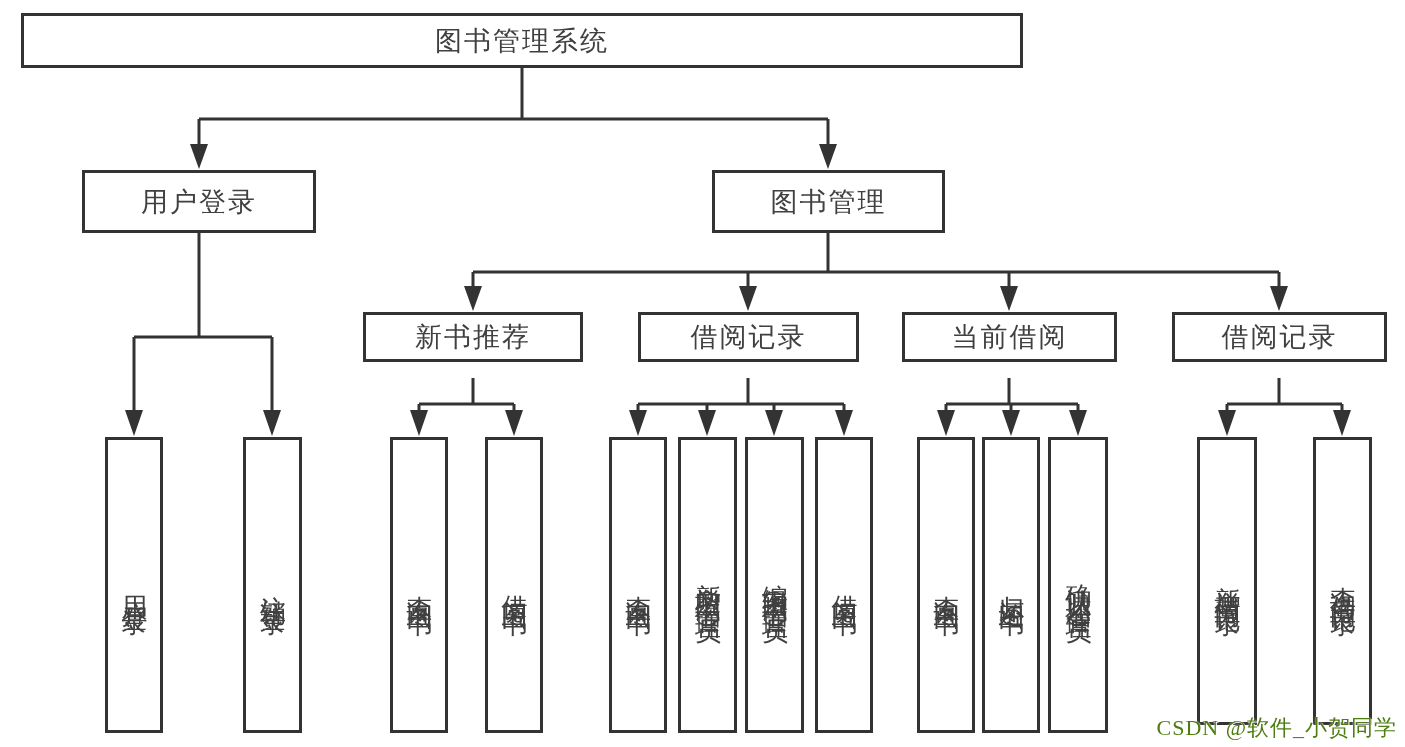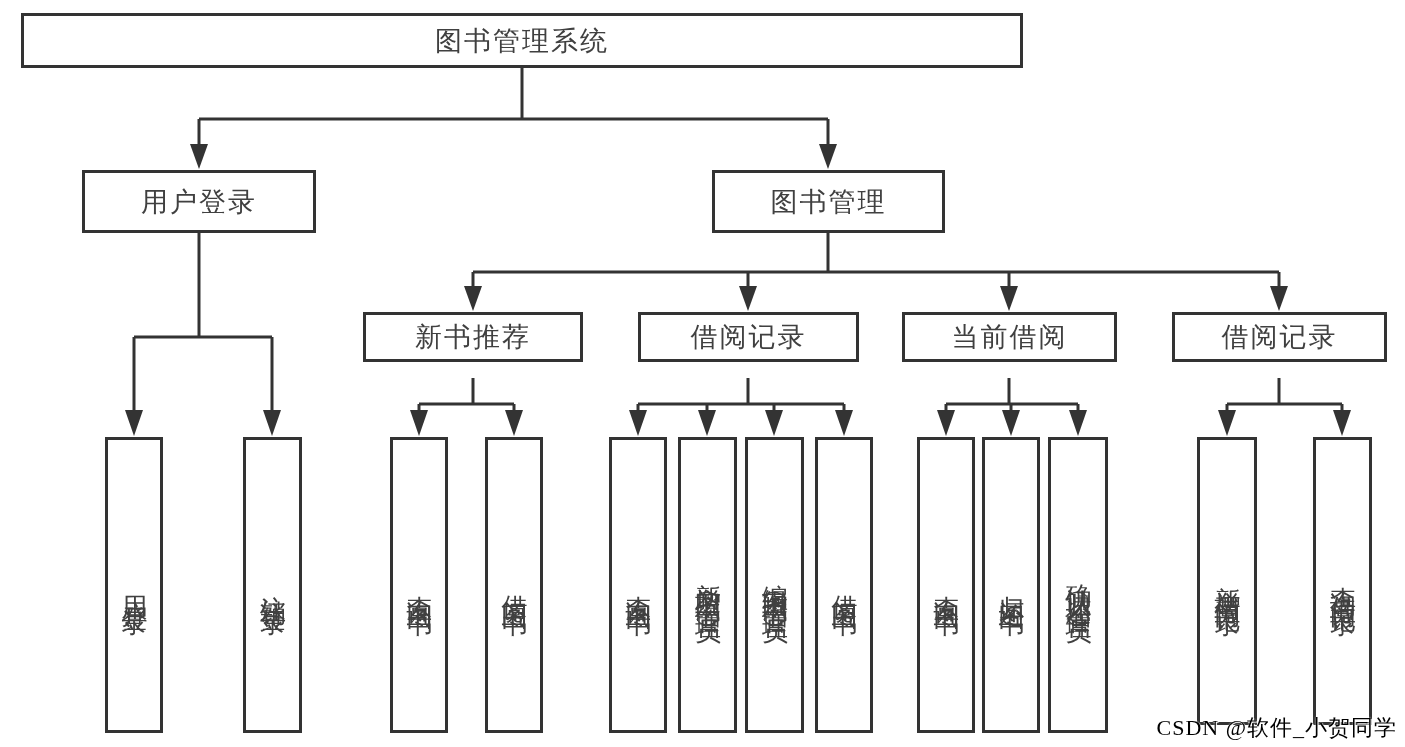--- a/index.html
+++ b/index.html
@@ -20,21 +20,21 @@
   .lvl2{height:63px;top:170px;}
   .lvl3{height:50px;top:312px;}
   .leaf{top:437px;height:296px;}
   .leaf-short{top:437px;height:288px;}
   .vtext{
     writing-mode:vertical-rl;text-orientation:mixed;
     font-size:26px;color:#404040;letter-spacing:5px;line-height:1;white-space:nowrap;
   }
   .watermark{
     position:absolute;right:8px;bottom:4px;z-index:2;
-    font-size:22px;color:#000000;letter-spacing:1px;
+    font-size:22px;color:#4d7c0f;letter-spacing:1px;
     text-shadow:0 0 2px #ffffff,1px 1px 0 #ffffff;
   }
 </style>
 </head>
 <body>
 
 <div class="canvas">
 
   <svg class="connectors" width="1405" height="747" viewBox="0 0 1405 747">
     <g stroke="#333333" stroke-width="3" fill="none">

